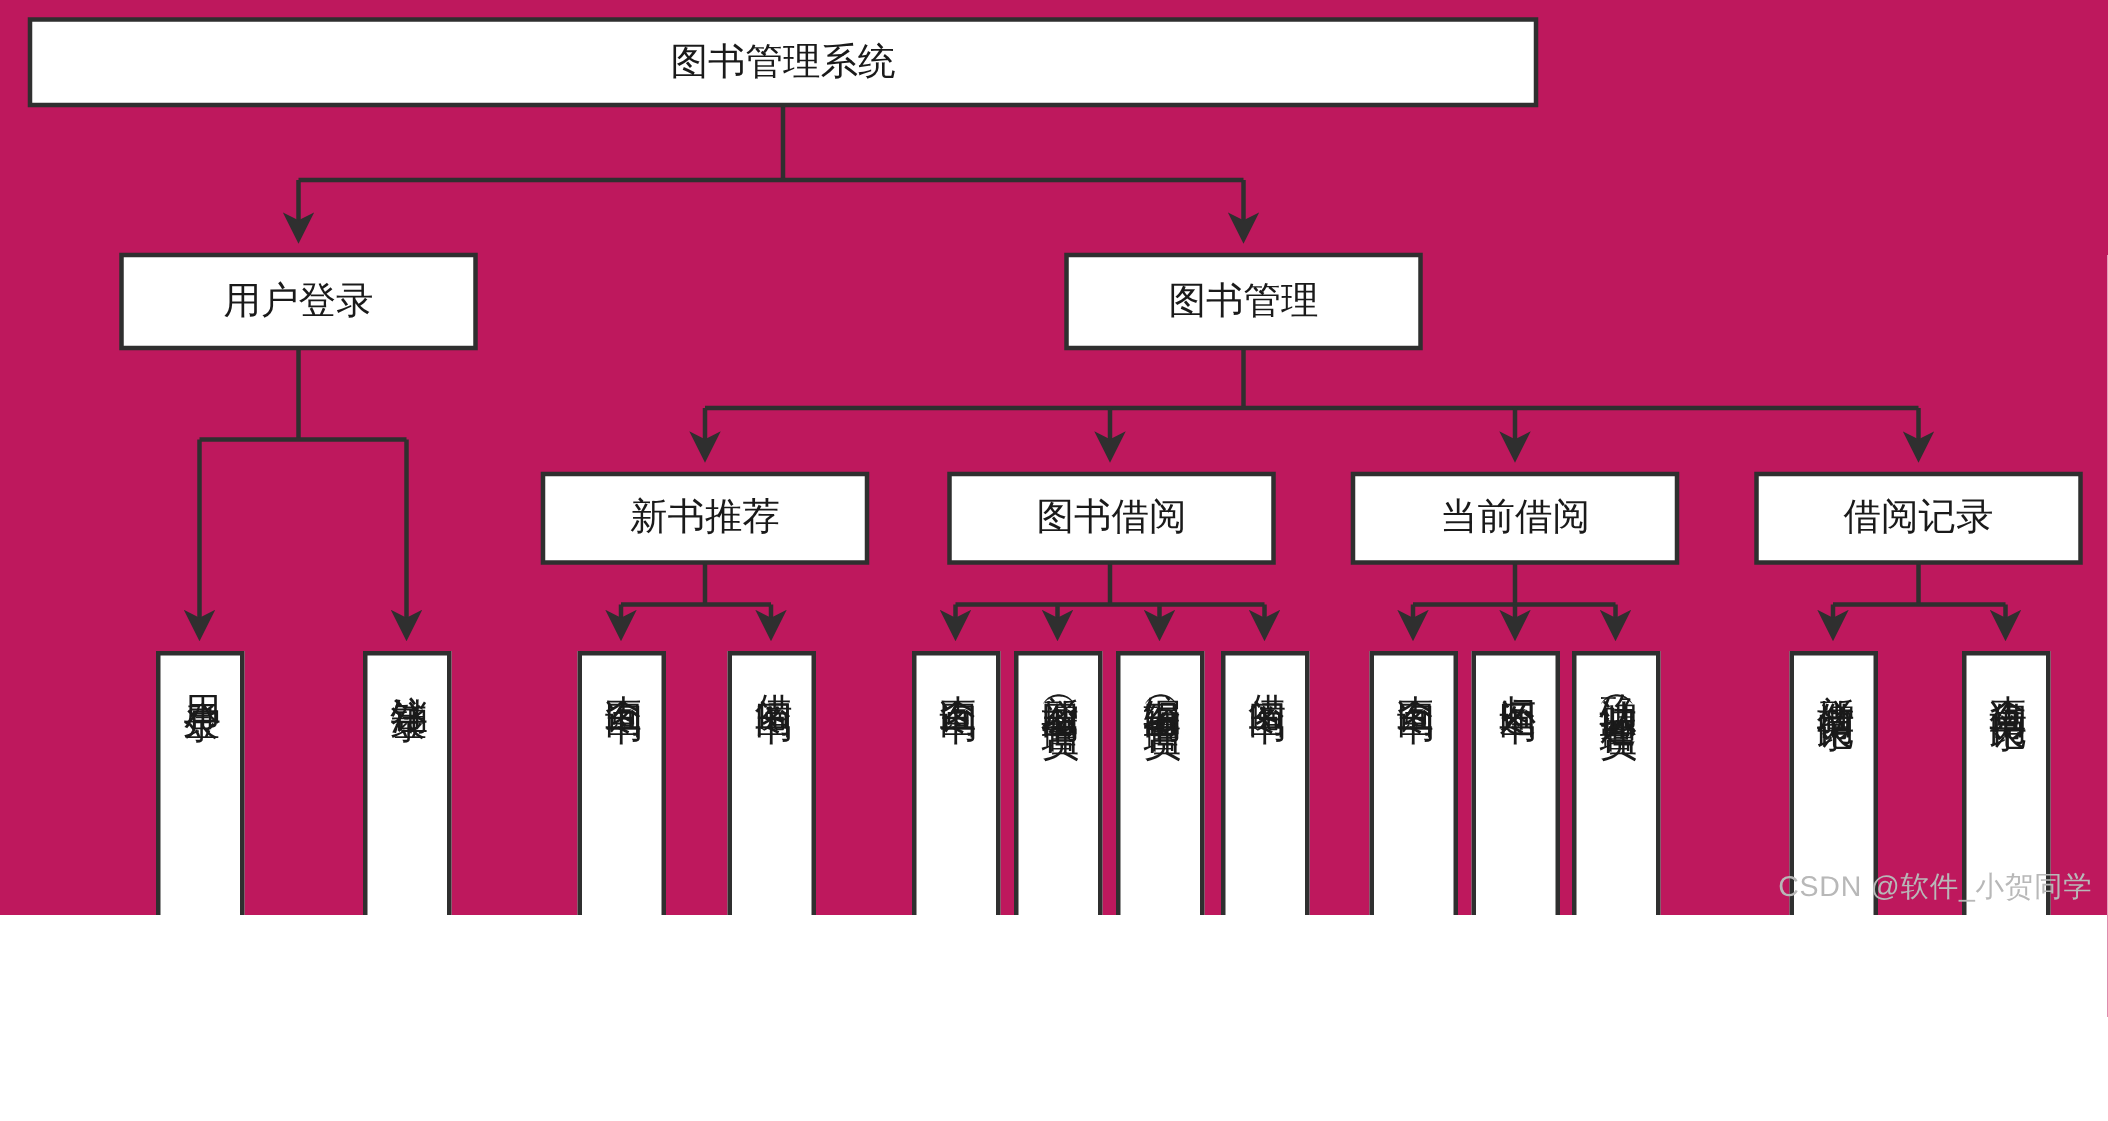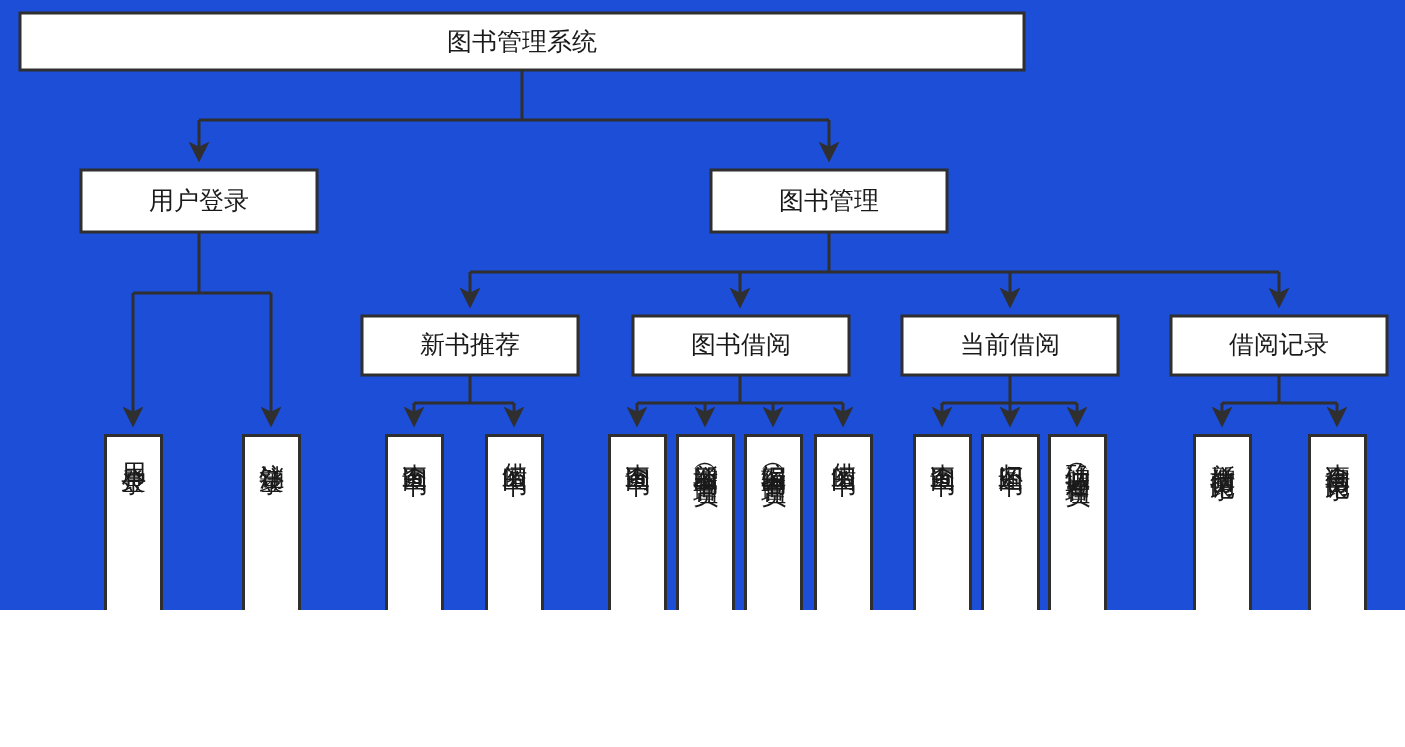--- a/index.html
+++ b/index.html
@@ -8,21 +8,21 @@
     padding: 0;
     background: #ffffff;
   }
   body {
     font-family: "Liberation Sans", "DejaVu Sans", sans-serif;
   }
   #diagram-root {
     position: relative;
     width: 1405px;
     height: 610px;
-    background: #1d4ed8;
+    background: #be185d;
     overflow: hidden;
   }
   svg.diagram-svg {
     position: absolute;
     left: 0;
     top: 0;
     width: 1405px;
     height: 747px;
   }
   .node-box {
@@ -215,14 +215,15 @@
     <span class="vert-text">确认归还（管理员）</span>
   </div>
 
   <div class="vert-node" style="left:1193px; top:434px; width:59px; height:301px;">
     <span class="vert-text">新增借阅记录</span>
   </div>
   <div class="vert-node" style="left:1308px; top:434px; width:59px; height:301px;">
     <span class="vert-text">查询借阅记录</span>
   </div>
 
+  <div class="watermark">CSDN @软件_小贺同学</div>
 
 </div>
 
 </body></html>

